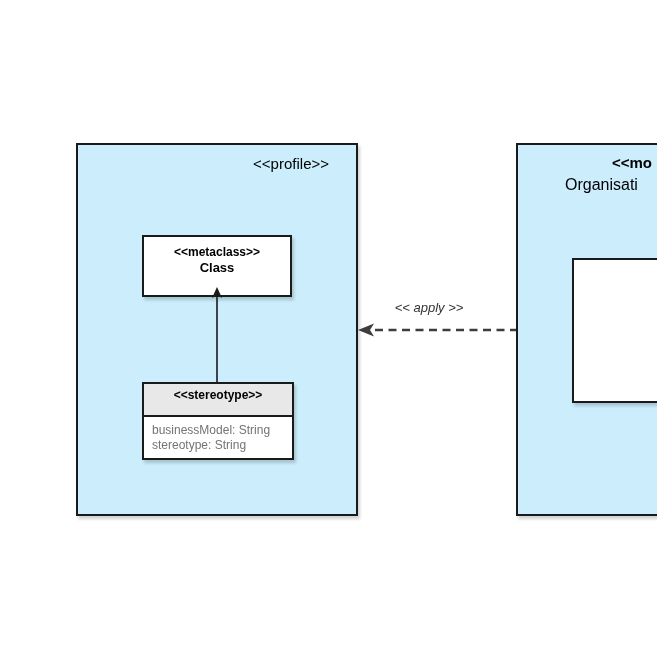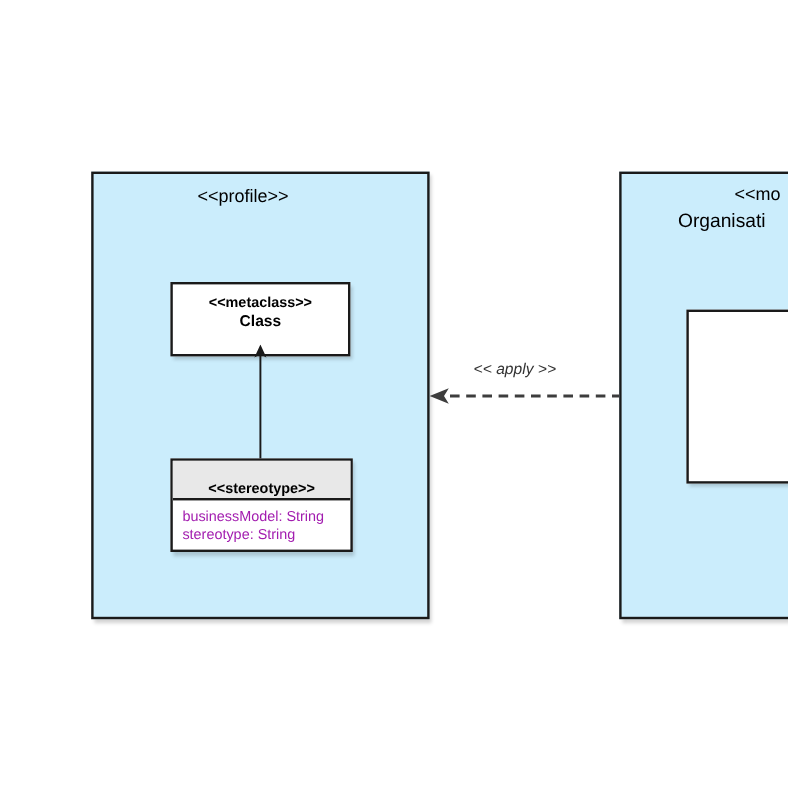--- a/index.html
+++ b/index.html
@@ -19,51 +19,51 @@
   }
   .abs{position:absolute;}
   .panel{
     background:var(--panel-fill);
     border:2px solid var(--panel-border);
     box-sizing:border-box;
     box-shadow:2px 3px 3px rgba(0,0,0,0.18);
   }
   .panel-left{left:76px;top:143px;width:282px;height:373px;}
   .panel-right{left:516px;top:143px;width:282px;height:373px;}
-  .panel-title{left:76px;top:154px;width:253px;text-align:center;}
+  .panel-title{left:76px;top:154px;width:253px;text-align:right;}
   .kind-label{font-size:15px;line-height:20px;font-weight:400;}
   .pkg-name{font-size:16.5px;line-height:23px;font-weight:700;}
   .node{
     background:var(--node-fill);
     border:2px solid var(--panel-border);
     box-sizing:border-box;
     box-shadow:2px 3px 3px rgba(0,0,0,0.18);
   }
   .metaclass-box{left:142px;top:235px;width:150px;height:62px;text-align:center;padding-top:7px;}
   .mc-kind{font-size:12px;line-height:16px;font-weight:700;}
   .mc-name{font-size:13px;line-height:16px;font-weight:700;}
   .stereotype-box{left:142px;top:382px;width:152px;height:78px;padding:0;}
   .st-header{
     background:var(--stereotype-header-fill);
     border-bottom:2px solid var(--panel-border);
     height:33px;box-sizing:border-box;
-    text-align:center;padding-top:16px;
+    text-align:center;padding-top:4px;
   }
   .st-kind{font-size:12px;line-height:14px;font-weight:700;}
   .st-name{font-size:12.5px;line-height:14px;font-weight:700;}
   .st-body{padding:6px 0 0 8px;text-align:left;}
-  .st-attr{font-size:12px;line-height:15px;font-weight:400;color:#a21caf;}
+  .st-attr{font-size:12px;line-height:15px;font-weight:400;color:#737373;}
   .extension-arrow{left:209px;top:287px;width:16px;height:96px;}
   .apply-label{
     left:371px;top:300px;width:116px;text-align:center;
     font-size:13px;font-style:italic;font-weight:400;color:#333333;
     white-space:nowrap;
   }
   .apply-arrow{left:358px;top:322px;width:158px;height:16px;}
-  .model-kind{left:612px;top:153px;font-size:15px;line-height:20px;font-weight:400;white-space:nowrap;}
+  .model-kind{left:612px;top:153px;font-size:15px;line-height:20px;font-weight:700;white-space:nowrap;}
   .model-name{left:565px;top:174px;font-size:16px;line-height:22px;font-weight:400;white-space:nowrap;}
   .model-inner-box{left:572px;top:258px;width:170px;height:145px;}
 </style>
 </head>
 <body>
 
 <div class="abs panel panel-left"></div>
 <div class="abs panel-title">
   <div class="kind-label">&lt;&lt;profile&gt;&gt;</div>
 </div>

